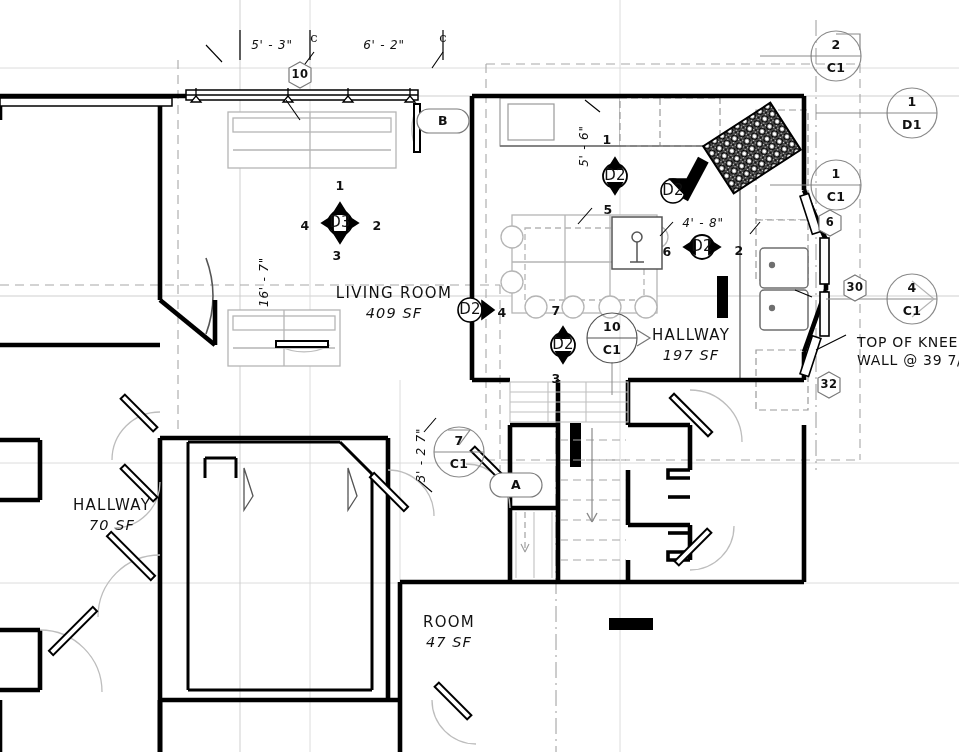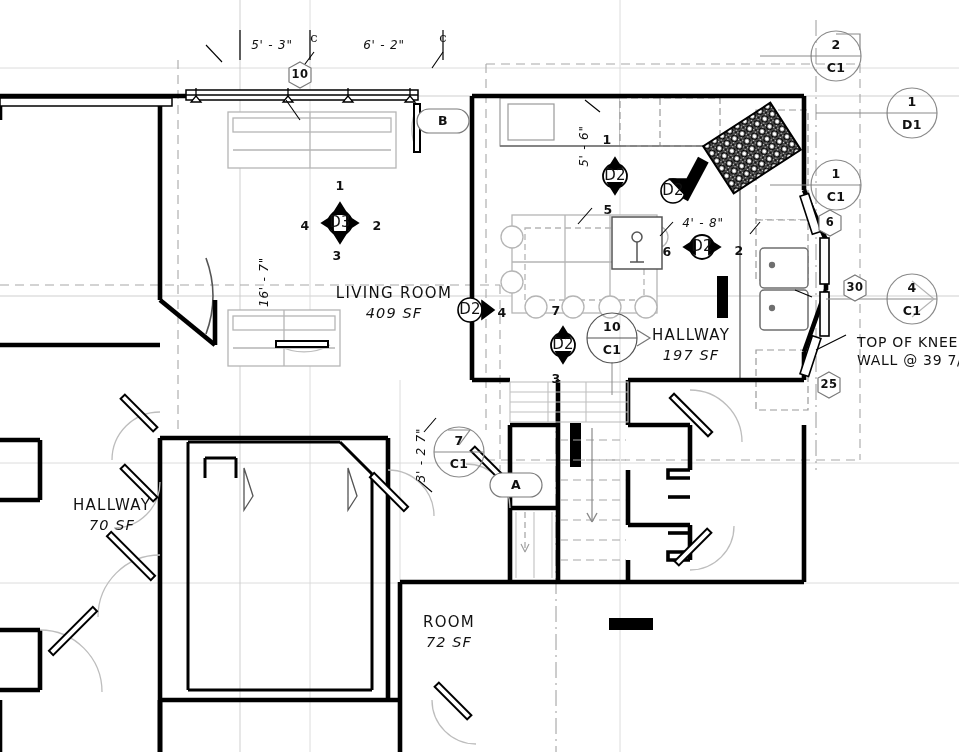--- a/index.html
+++ b/index.html
@@ -471,36 +471,36 @@
   <div class="lbl room-name" style="left:394px;top:285px">LIVING ROOM</div>
   <div class="lbl room-area" style="left:394px;top:305px">409 SF</div>
 
   <div class="lbl room-name" style="left:691px;top:327px">HALLWAY</div>
   <div class="lbl room-area" style="left:691px;top:347px">197 SF</div>
 
   <div class="lbl room-name" style="left:112px;top:497px">HALLWAY</div>
   <div class="lbl room-area" style="left:112px;top:517px">70 SF</div>
 
   <div class="lbl room-name" style="left:449px;top:614px">ROOM</div>
-  <div class="lbl room-area" style="left:449px;top:634px">72 SF</div>
+  <div class="lbl room-area" style="left:449px;top:634px">47 SF</div>
 
   <div class="lbl dim" style="left:272px;top:45px">5' - 3"</div>
   <div class="lbl dim" style="left:384px;top:45px">6' - 2"</div>
   <div class="lbl dim-v" style="left:264px;top:282px">16' - 7"</div>
   <div class="lbl dim-v" style="left:584px;top:146px">5' - 6"</div>
   <div class="lbl dim" style="left:703px;top:223px">4' - 8"</div>
   <div class="lbl dim-v" style="left:421px;top:455px">3' - 2 7"</div>
 
   <div class="lbl cl-sym" style="left:314px;top:38px">ⅽ</div>
   <div class="lbl cl-sym" style="left:443px;top:38px">ⅽ</div>
 
   <div class="lbl hex-txt" style="left:300px;top:75px">10</div>
   <div class="lbl hex-txt" style="left:830px;top:223px">6</div>
   <div class="lbl hex-txt" style="left:855px;top:288px">30</div>
-  <div class="lbl hex-txt" style="left:829px;top:385px">25</div>
+  <div class="lbl hex-txt" style="left:829px;top:385px">32</div>
 
   <div class="lbl tag-txt" style="left:443px;top:121px">B</div>
   <div class="lbl tag-txt" style="left:516px;top:485px">A</div>
 
   <div class="lbl bub-txt" style="left:836px;top:45px">2</div>
   <div class="lbl bub-txt" style="left:836px;top:68px">C1</div>
   <div class="lbl bub-txt" style="left:912px;top:102px">1</div>
   <div class="lbl bub-txt" style="left:912px;top:125px">D1</div>
   <div class="lbl bub-txt" style="left:836px;top:174px">1</div>
   <div class="lbl bub-txt" style="left:836px;top:197px">C1</div>

